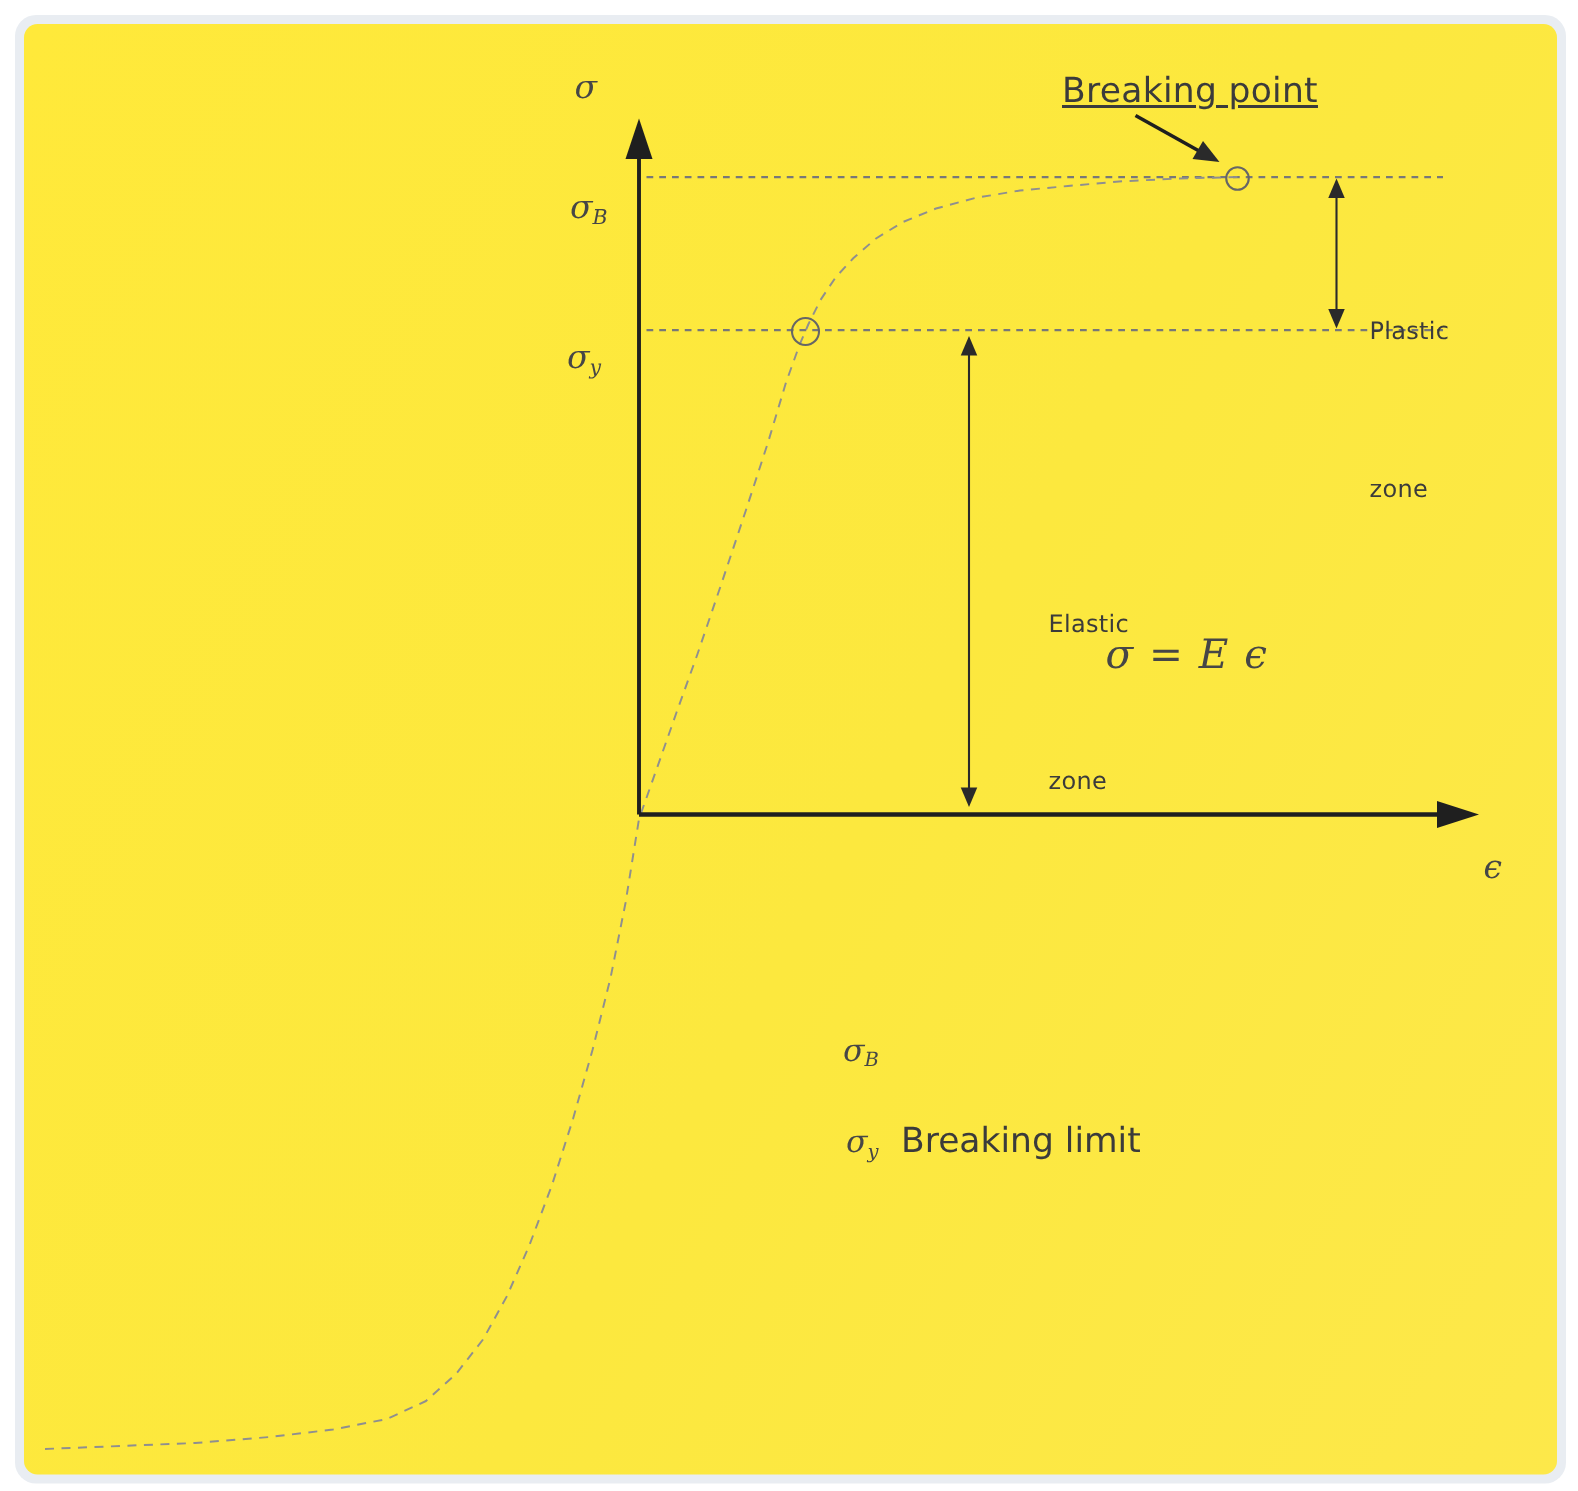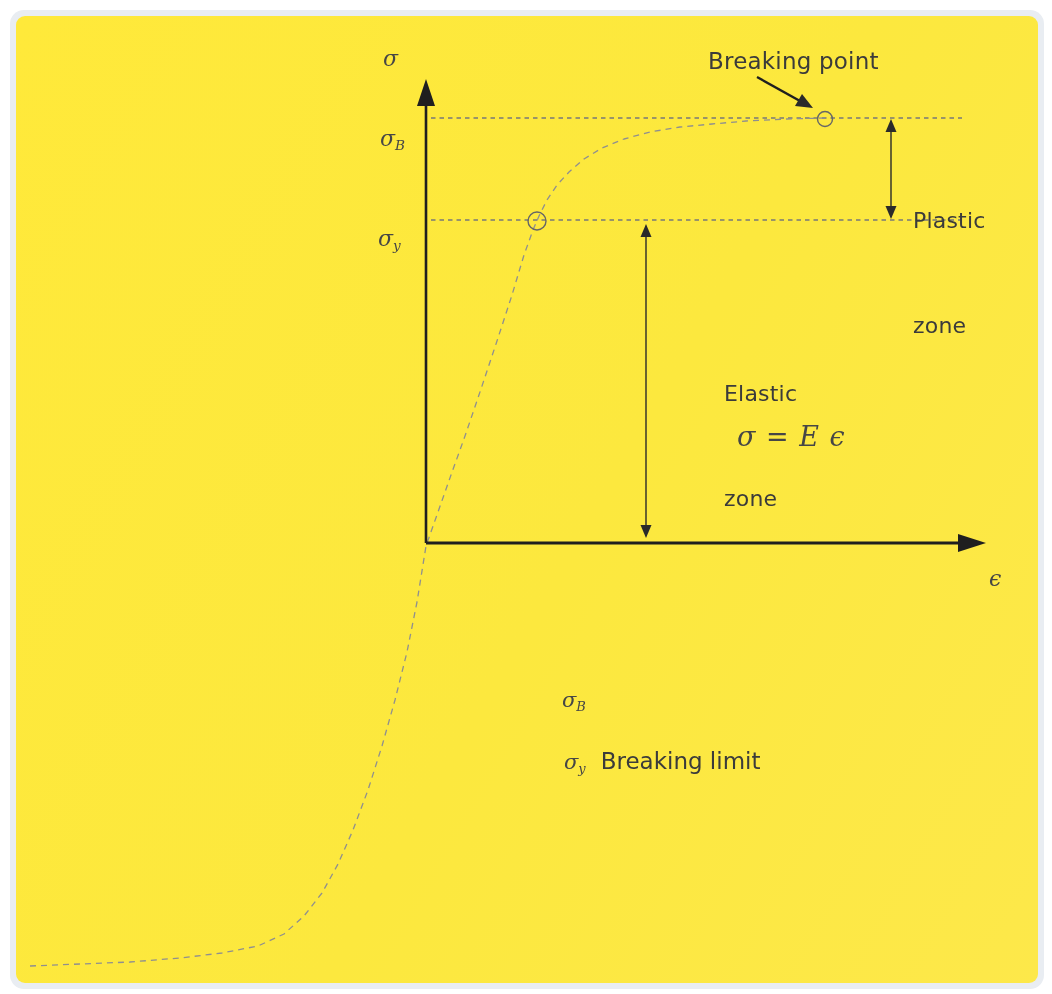--- a/index.html
+++ b/index.html
@@ -19,21 +19,21 @@
   .card{
     position:absolute;left:10px;top:10px;width:1034px;height:979px;
     background:var(--frame);border-radius:14px;padding:6px;
   }
   .canvas{
     width:100%;height:100%;border-radius:9px;
     background:linear-gradient(120deg,#ffe93a 0%,var(--bg-yellow) 55%,#fde84a 100%);
   }
   svg.overlay{position:absolute;left:0;top:0;width:1052px;height:994px;z-index:2;}
   .lbl{position:absolute;z-index:3;white-space:pre;}
-  .sans{font-size:22px;line-height:35px;letter-spacing:.2px;color:var(--ink);}
+  .sans{font-size:16px;line-height:35px;letter-spacing:.2px;color:var(--ink);}
   .math{font-family:"DejaVu Serif",serif;font-style:italic;color:#464646;}
   .math .sub{font-size:0.62em;vertical-align:-0.3em;}
   .axis-stroke{stroke:var(--axis);fill:none;}
   .axis-fill{fill:var(--axis);stroke:none;}
   .dashline{stroke:var(--dash);stroke-width:1.5;stroke-dasharray:4.5 4;fill:none;}
   .curve{stroke:var(--curve);stroke-width:1.3;stroke-dasharray:6 5;fill:none;stroke-linejoin:round;}
   .marker{stroke:#666;stroke-width:1.4;fill:none;}
   .thin-arrow{stroke:#2a2a2a;stroke-width:1.4;fill:none;}
   .thin-head{fill:#2a2a2a;stroke:none;}
   .note-arrow{stroke:#1f1f1f;stroke-width:2.4;fill:none;}
@@ -79,28 +79,28 @@
 <div class="lbl math" style="left:383px;top:46px;font-size:22px;">σ</div>
 <div class="lbl math" style="left:989px;top:566px;font-size:22px;">ϵ</div>
 
 <div class="lbl math" style="left:366px;top:101px;font-size:22px;">
   <span>σ</span><span class="sub">B</span>
 </div>
 <div class="lbl math" style="left:364px;top:201px;font-size:22px;">
   <span>σ</span><span class="sub">y</span>
 </div>
 
-<div class="lbl sans" style="left:708px;top:44px;font-size:23px;">Breaking point</div>
+<div class="lbl sans" style="left:708px;top:44px;font-size:23px;text-decoration:underline;">Breaking point</div>
 
 <div class="lbl sans" style="left:913px;top:133px;">
   <div>Plastic</div>
   <div>zone</div>
 </div>
 
-<div class="lbl sans" style="left:699px;top:306px;margin-left:25px;">
+<div class="lbl sans" style="left:699px;top:328px;">
   <div>Elastic</div>
   <div>zone</div>
 </div>
 
 <div class="lbl math eq" style="left:701px;top:421px;margin-left:36px;">σ = E ϵ</div>
 
 <div class="legend-row" style="left:562px;top:688px;">
   <span class="math"><span>σ</span><span class="sub">B</span></span>
 </div>
 <div class="legend-row" style="left:564px;top:748px;">

